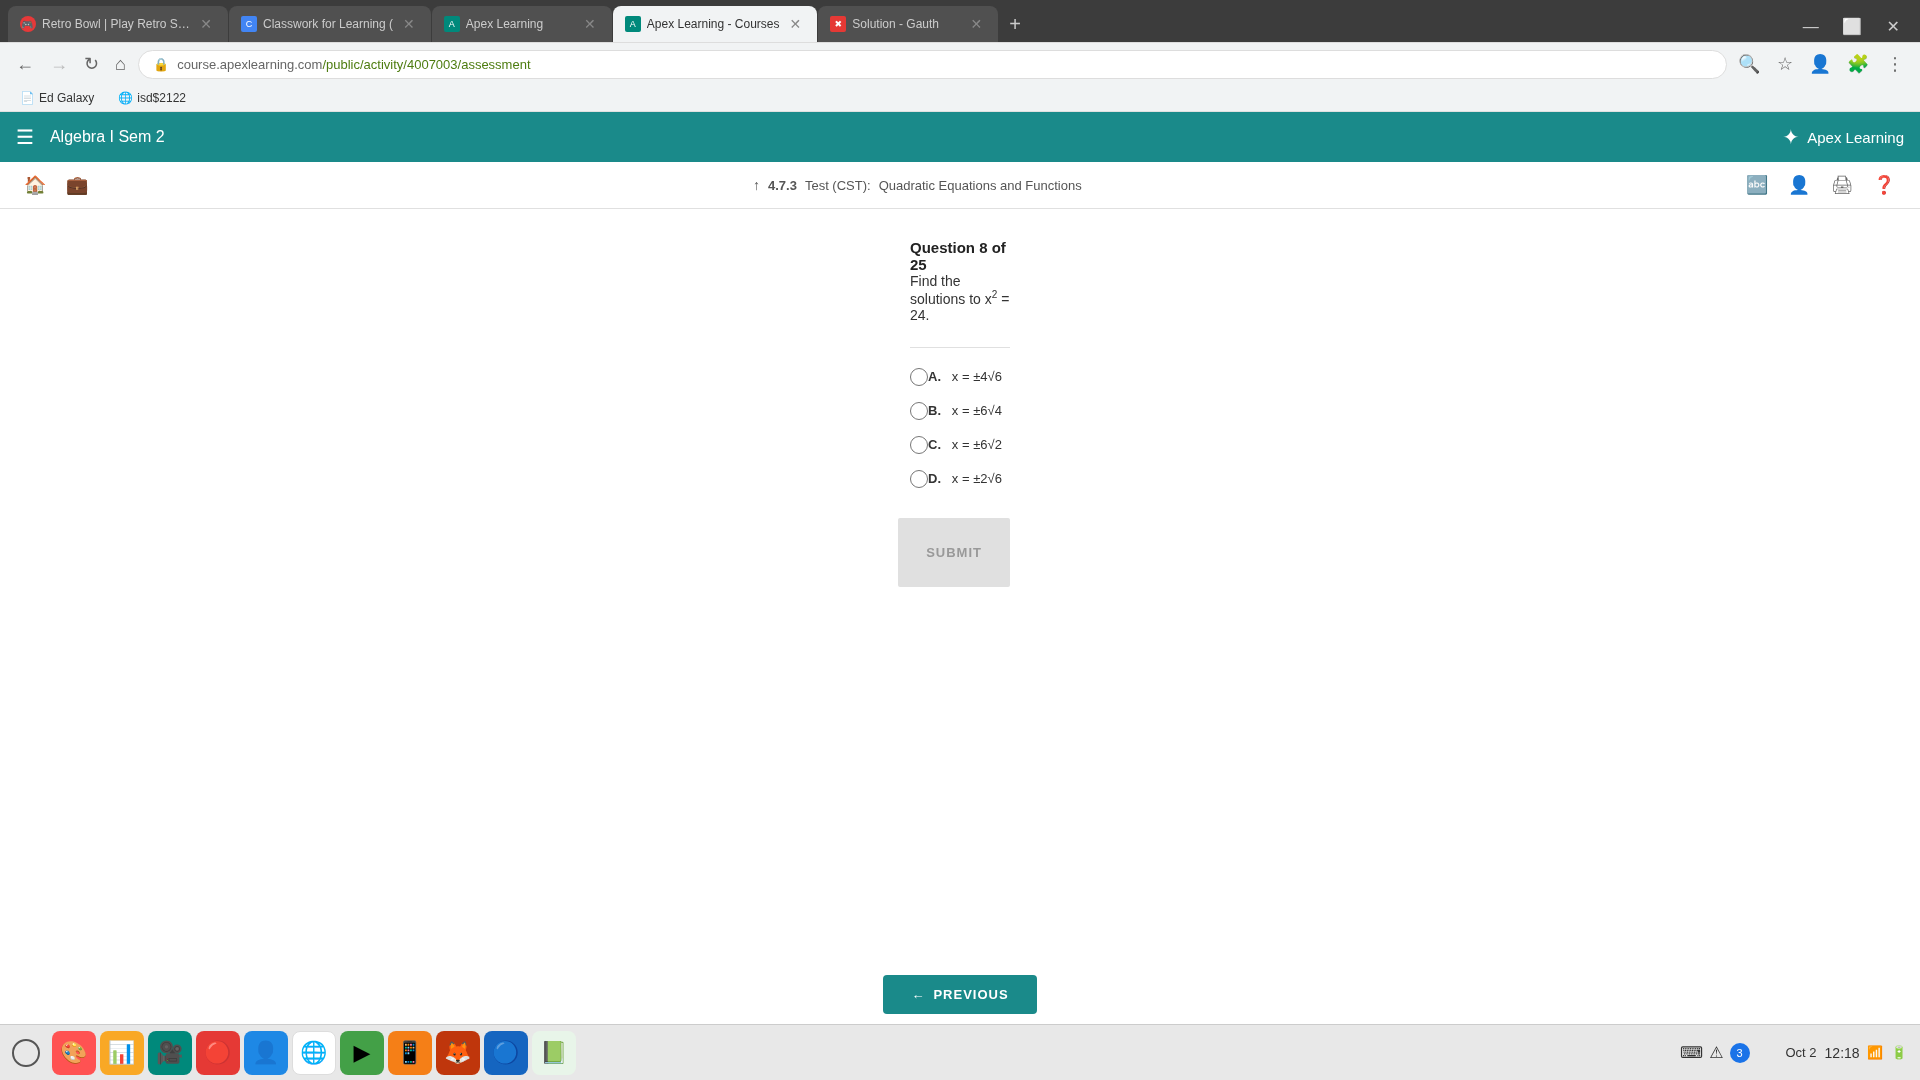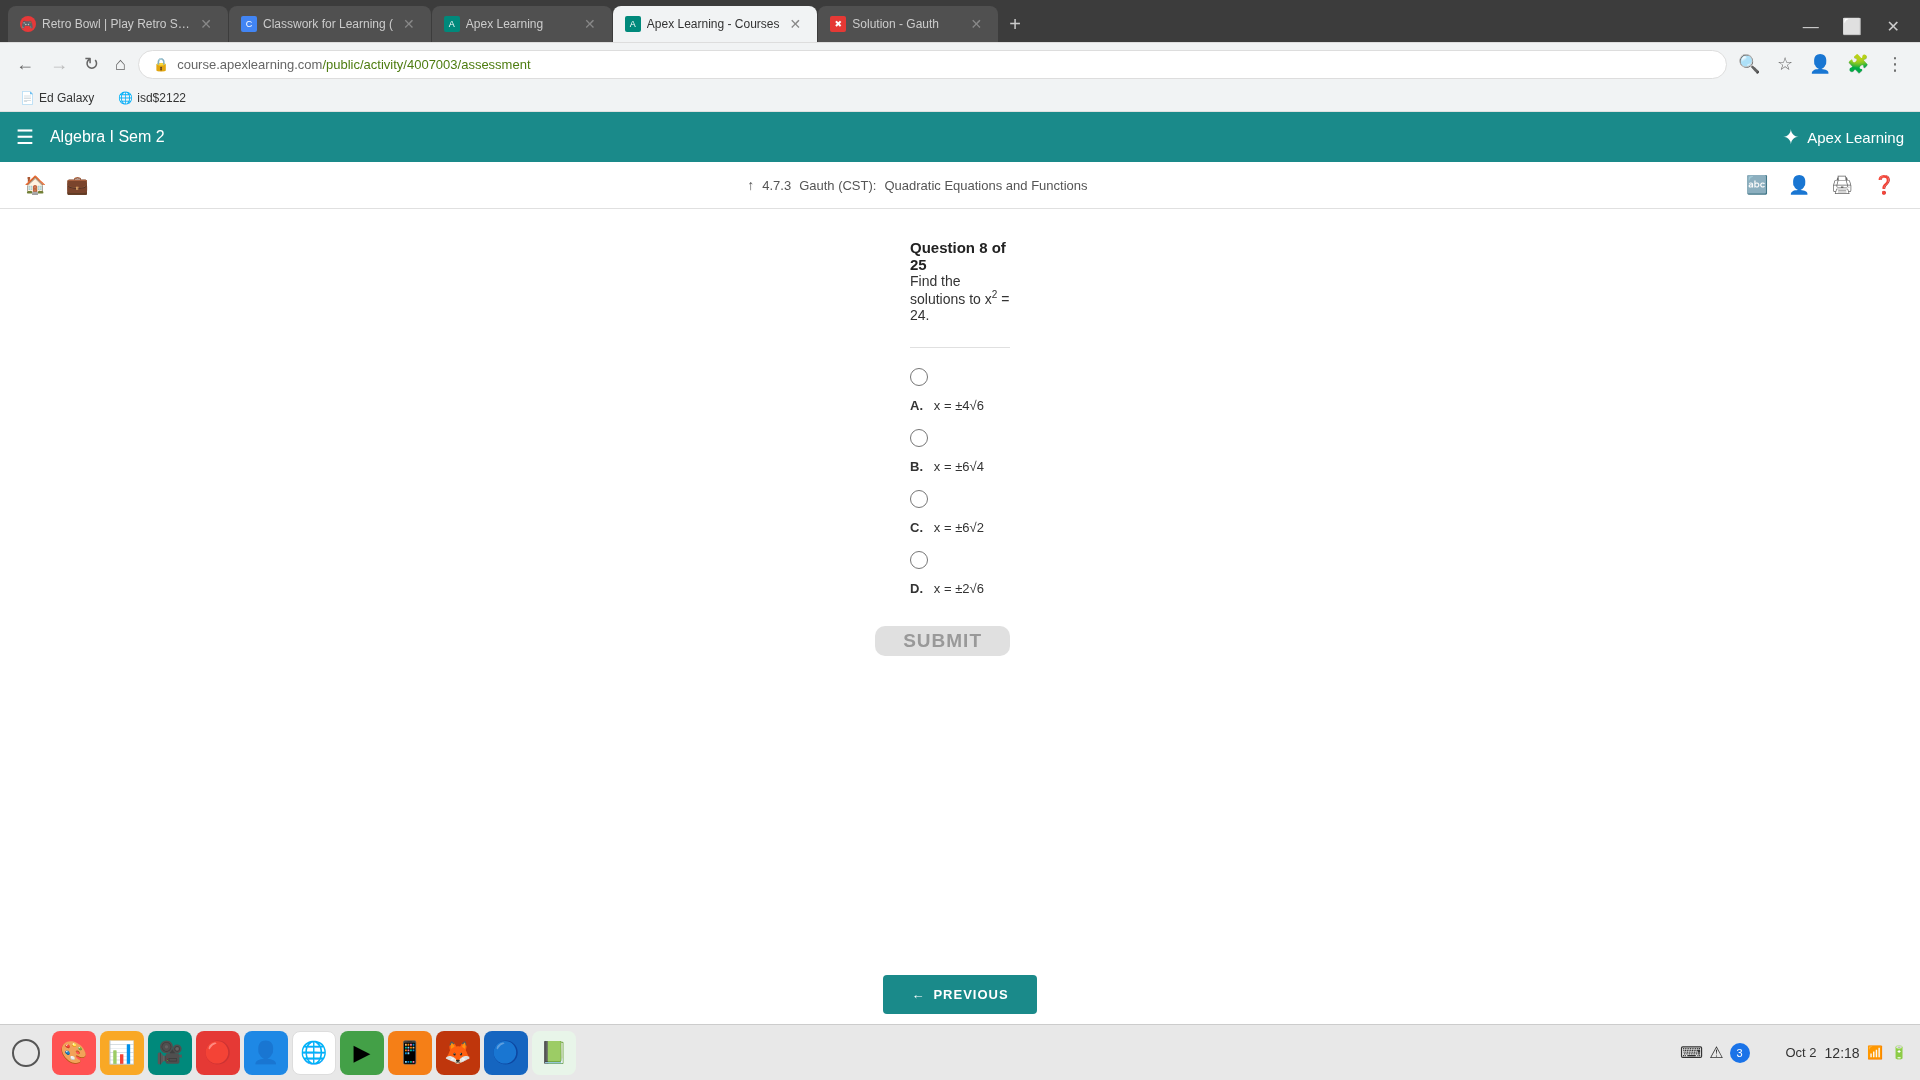--- a/index.html
+++ b/index.html
@@ -41,26 +41,26 @@
     .sub-header-center { flex: 1; display: flex; align-items: center; justify-content: center; gap: 8px; color: #555; font-size: 13px; }
     .sub-header-right { display: flex; gap: 12px; }
 
     
     .main-content { padding: 30px 20px; max-width: 900px; margin: 0 auto; }
     .question-number { font-size: 15px; font-weight: bold; color: #222; margin-bottom: 0; }
     .question-text { font-size: 14px; color: #333; margin-bottom: 24px; }
     .question-text sup { font-size: 10px; vertical-align: super; }
     .divider { border: none; border-top: 1px solid #e0e0e0; margin-bottom: 20px; }
     .options { display: flex; flex-direction: column; gap: 16px; margin-bottom: 30px; }
-    .option { display: flex; align-items: flex-start; gap: 12px; font-size: 13px; color: #333; flex-direction: column; }
+    .option { display: flex; align-items: center; font-size: 13px; color: #333; }
     .option input[type="radio"] { width: 18px; height: 18px; cursor: pointer; }
     .option-label { font-weight: bold; }
     .math-text { font-size: 13px; color: #333; }
     .submit-row { display: flex; justify-content: flex-end; margin-bottom: 30px; }
-    .submit-btn { background: #e0e0e0; color: #999; border: none; padding: 4px 28px; font-size: 19px; font-weight: bold; letter-spacing: 1px; cursor: pointer; border-radius: 10px; }
+    .submit-btn { background: #e0e0e0; color: #999; border: none; padding: 27px 28px; font-size: 13px; font-weight: bold; letter-spacing: 1px; cursor: pointer; border-radius: 2px; }
 
     
     .bottom-nav { position: fixed; bottom: 56px; left: 0; right: 0; display: flex; justify-content: center; padding: 10px; }
     .prev-btn { background: #1a8a8a; color: white; border: none; padding: 12px 28px; font-size: 13px; font-weight: bold; letter-spacing: 1px; cursor: pointer; border-radius: 4px; display: flex; align-items: center; gap: 8px; }
 
     
     .taskbar { position: fixed; bottom: 0; left: 0; right: 0; height: 56px; background: #e8e8e8; display: flex; align-items: center; padding: 0 12px; gap: 4px; border-top: 1px solid #ccc; }
     .taskbar-circle { width: 28px; height: 28px; border-radius: 50%; border: 2px solid #555; cursor: pointer; margin-right: 8px; }
     .taskbar-app { width: 44px; height: 44px; border-radius: 8px; cursor: pointer; display: flex; align-items: center; justify-content: center; font-size: 22px; }
     .taskbar-right { margin-left: auto; display: flex; align-items: center; gap: 8px; font-size: 13px; color: #333; }
@@ -154,22 +154,22 @@
   </div>
 </div>
 
 <div class="sub-header">
   <div class="sub-header-left">
     <span class="sub-icon">🏠</span>
     <span class="sub-icon">💼</span>
   </div>
   <div class="sub-header-center">
     <span style="font-size:14px;">↑</span>
-    <span style="font-weight:normal;">4.7.3</span>
-    <span>Gauth (CST):</span>
+    <span style="font-weight:bold;">4.7.3</span>
+    <span>Test (CST):</span>
     <span>Quadratic Equations and Functions</span>
   </div>
   <div class="sub-header-right">
     <span class="sub-icon">🔤</span>
     <span class="sub-icon">👤</span>
     <span class="sub-icon">🖨</span>
     <span class="sub-icon">❓</span>
   </div>
 </div>
 

